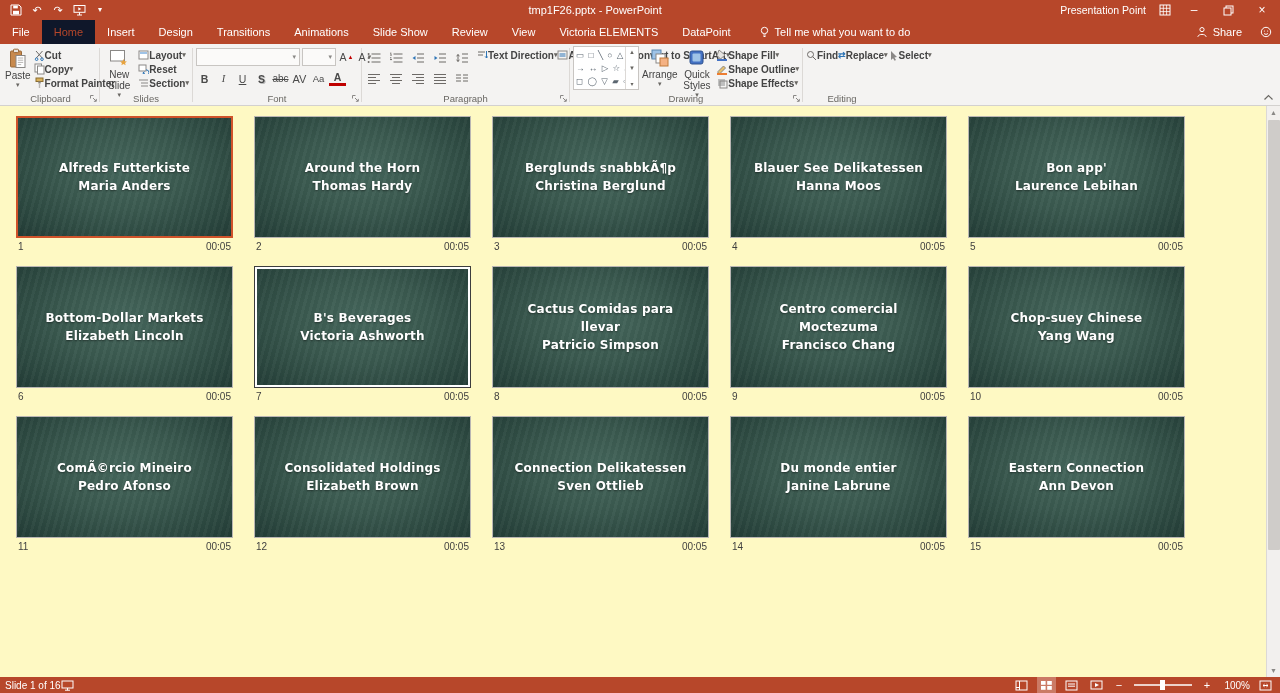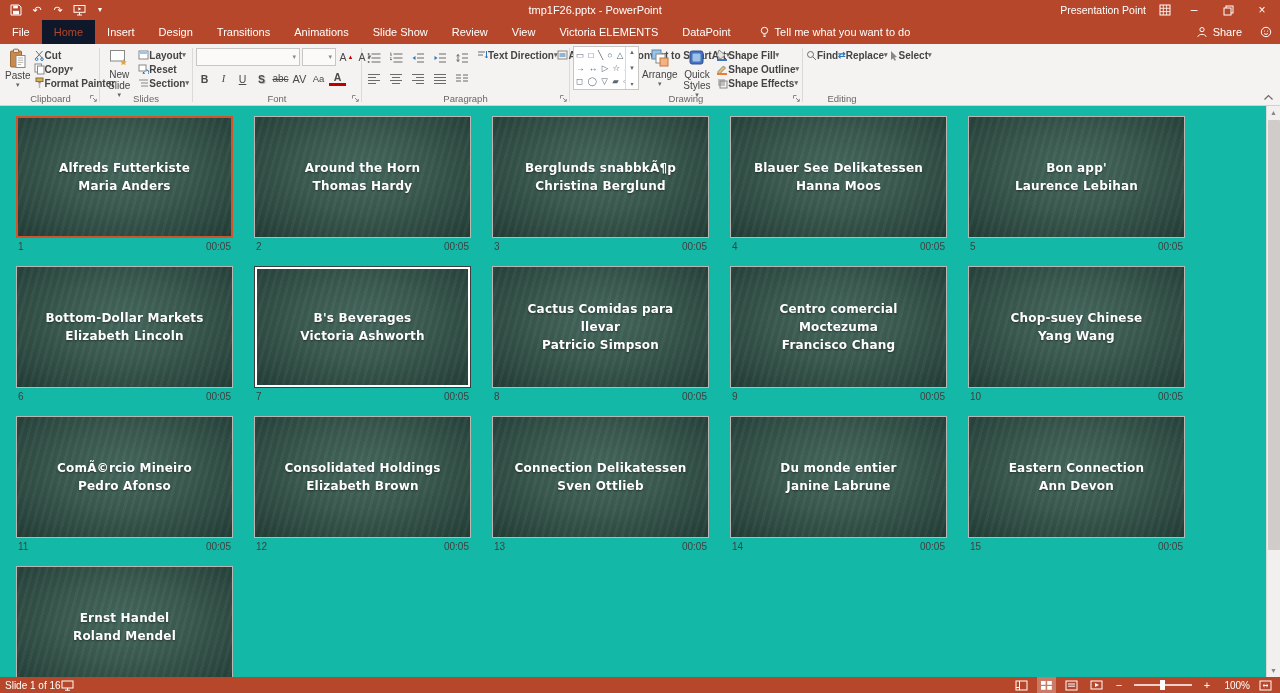--- a/index.html
+++ b/index.html
@@ -63,21 +63,21 @@
   .gallery { width:66px; height:44px; background:#fff; border:1px solid #c8c5c2; display:flex; }
   .shape-rows { flex:1; display:flex; flex-direction:column; justify-content:space-around; padding:1px 2px; overflow:hidden; }
   .srow { font-size:8.5px; letter-spacing:1px; color:#5b6670; white-space:nowrap; line-height:12px; }
   .garrows { width:13px; border-left:1px solid #dcd9d6; display:flex; flex-direction:column; align-items:center; justify-content:space-between; font-size:6px; color:#696763; padding:2px 0; }
 
   .editcol { display:flex; flex-direction:row; justify-content:space-between; height:46px; padding:2px 0; }
 
   .collapse-ribbon { position:absolute; right:6px; bottom:4px; }
 
   
-  .workspace { flex:1; position:relative; background:#14b8a6; overflow:hidden; }
+  .workspace { flex:1; position:relative; background:#fef9c3; overflow:hidden; }
   .slide-grid { position:absolute; left:0; top:0; right:14px; bottom:0; padding:10px 0 0 16px; display:grid; grid-template-columns:repeat(5,217px); column-gap:21px; row-gap:14px; align-content:start; overflow:hidden; }
   .slide-cell { width:217px; }
   .thumb { width:217px; height:122px; border:1px solid #b9b6b3; display:flex; align-items:center; justify-content:center; cursor:default;
     background:
       repeating-linear-gradient(105deg, rgba(255,255,255,0.03) 0 3px, rgba(0,0,0,0.025) 3px 7px),
       radial-gradient(ellipse at 50% 45%, #45665c 0%, #39584e 45%, #2b473f 80%, #233c36 100%);
   }
   .thumb.selected { border:2px solid #D0532A; }
   .thumb.focused { border:1px solid #3d3d3d; box-shadow:inset 0 0 0 2px #ffffff; }
   .slide-text { width:178px; text-align:center; }
@@ -751,28 +751,20 @@
             <div class="slide-text">
               <div class="slide-title">Eastern Connection</div>
               <div class="slide-subtitle">Ann Devon</div>
             </div>
           </div>
           <div class="slide-meta">
             <span class="slide-num">15</span>
             <span class="slide-time">00:05</span>
           </div>
         </div>
-        <div class="slide-cell">
-          <div class="thumb">
-            <div class="slide-text">
-              <div class="slide-title">Ernst Handel</div>
-              <div class="slide-subtitle">Roland Mendel</div>
-            </div>
-          </div>
-        </div>
       </div>
     <div class="vscroll">
       <span class="vs-arrow">▲</span>
       <span class="vs-thumb"></span>
       <span class="vs-space"></span>
       <span class="vs-arrow">▼</span>
     </div>
   </div>
 
   <div class="statusbar">

